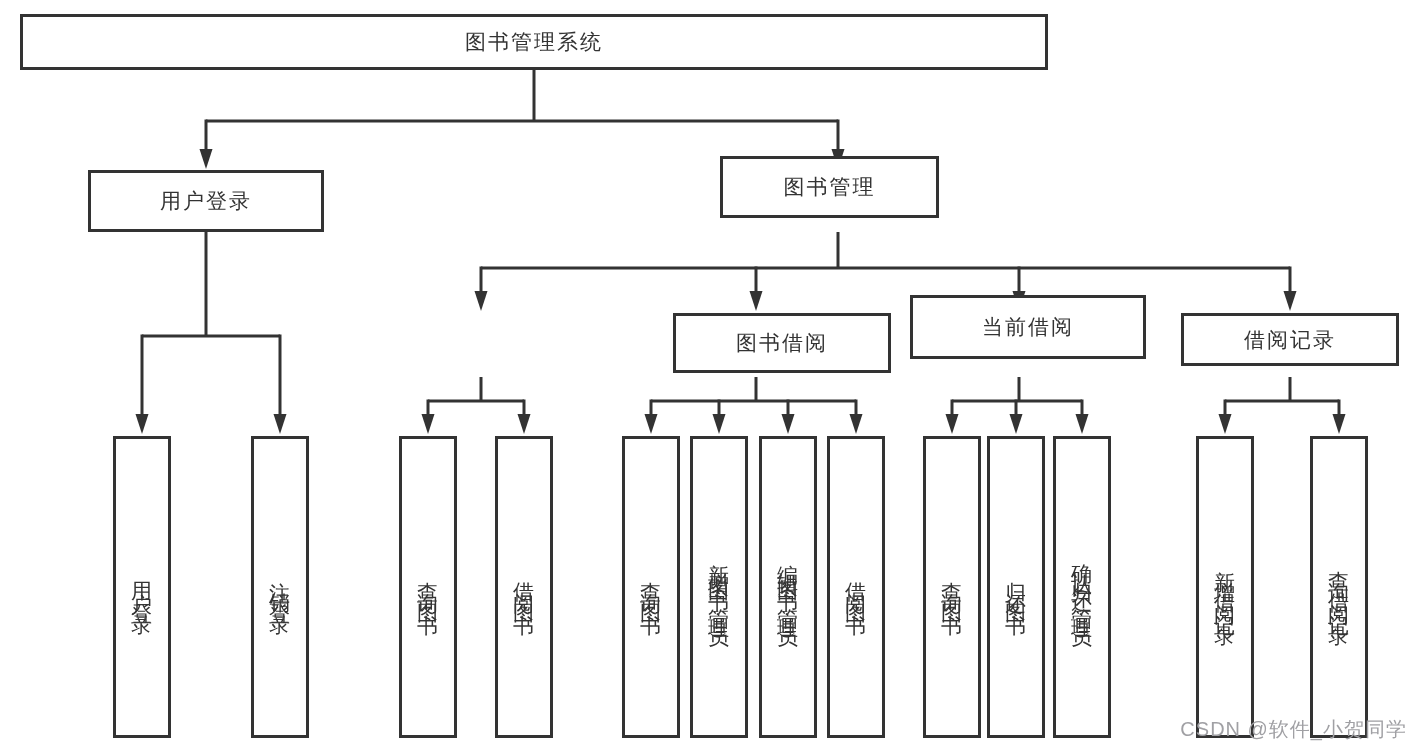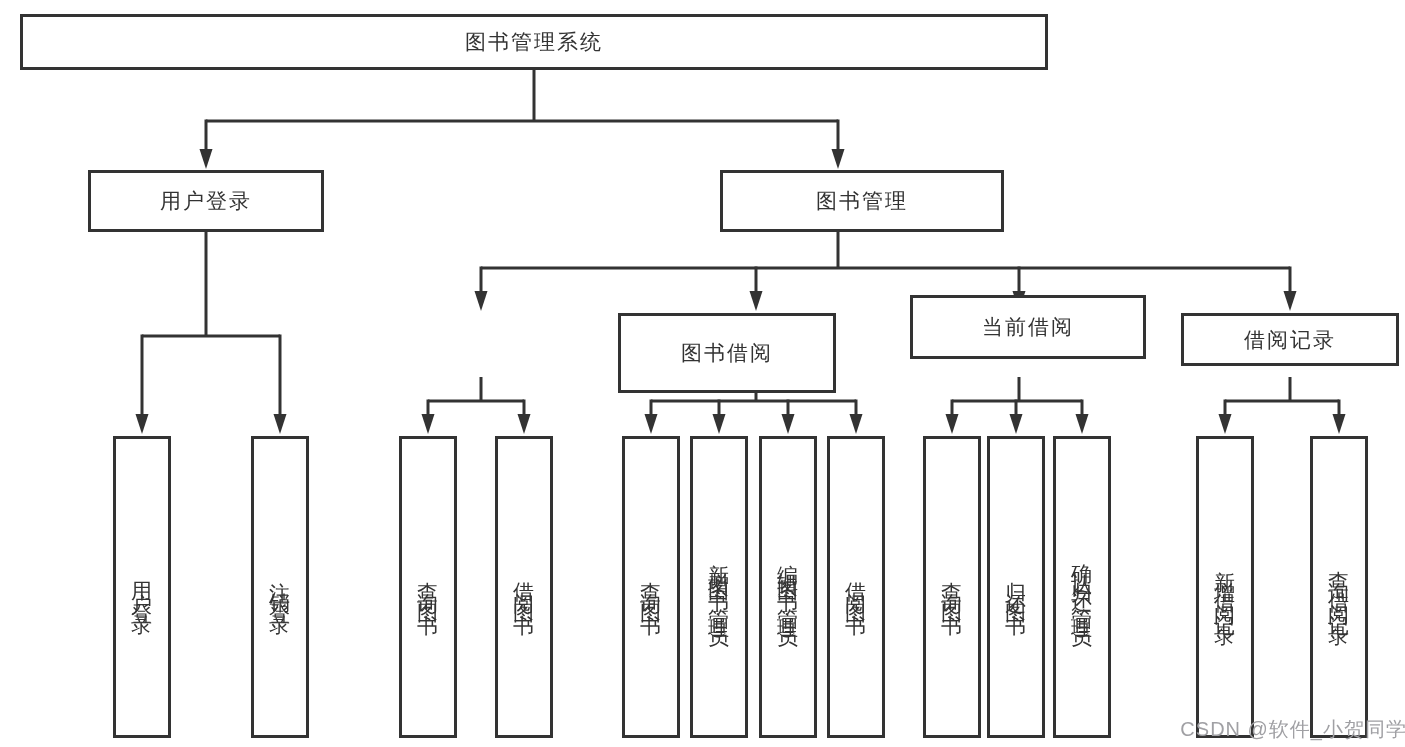--- a/index.html
+++ b/index.html
@@ -128,23 +128,23 @@
       <polygon points="1067.5,414 1080.5,414 1074,434"></polygon>
 
       <polygon points="1210.5,414 1223.5,414 1217,434"></polygon>
       <polygon points="1324.5,414 1337.5,414 1331,434"></polygon>
     </g>
   </svg>
 
   <div class="node h-node" style="left:12px; top:14px; width:1028px; height:56px;">图书管理系统</div>
 
   <div class="node h-node" style="left:80px; top:170px; width:236px; height:62px;">用户登录</div>
-  <div class="node h-node" style="left:712px; top:170px; width:284px; height:62px;">图书管理</div>
+  <div class="node h-node" style="left:712px; top:156px; width:219px; height:62px;">图书管理</div>
 
-  <div class="node h-node" style="left:610px; top:313px; width:218px; height:80px;">图书借阅</div>
+  <div class="node h-node" style="left:665px; top:313px; width:218px; height:60px;">图书借阅</div>
   <div class="node h-node" style="left:902px; top:295px; width:236px; height:64px;">当前借阅</div>
   <div class="node h-node" style="left:1173px; top:313px; width:218px; height:53px;">借阅记录</div>
 
   <div class="node v-node" style="left:105px; top:436px; width:58px; height:302px;">用户登录</div>
   <div class="node v-node" style="left:243px; top:436px; width:58px; height:302px;">注销登录</div>
 
   <div class="node v-node" style="left:391px; top:436px; width:58px; height:302px;">查询图书</div>
   <div class="node v-node" style="left:487px; top:436px; width:58px; height:302px;">借阅图书</div>
 
   <div class="node v-node" style="left:614px; top:436px; width:58px; height:302px;">查询图书</div>

